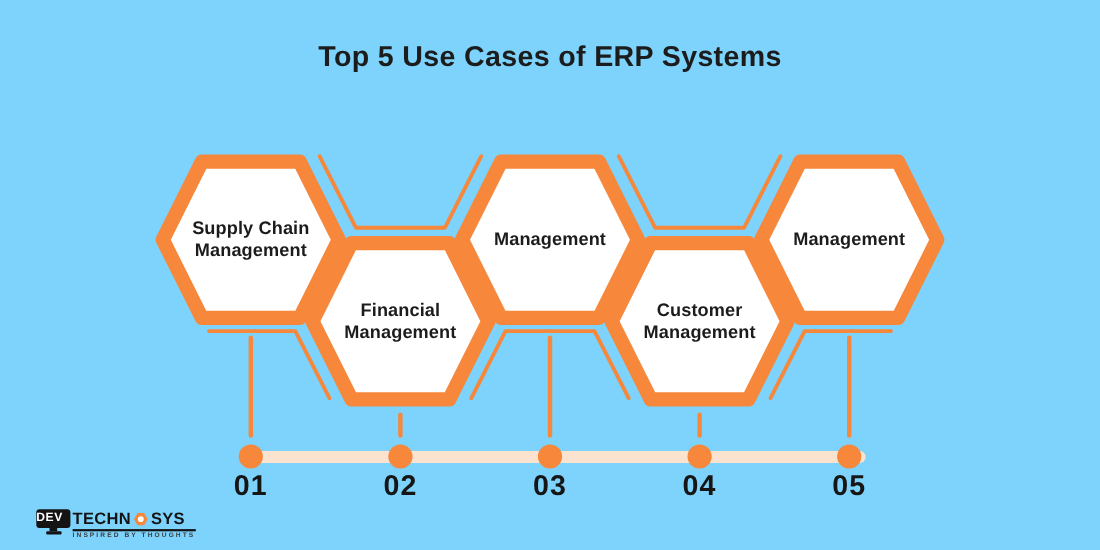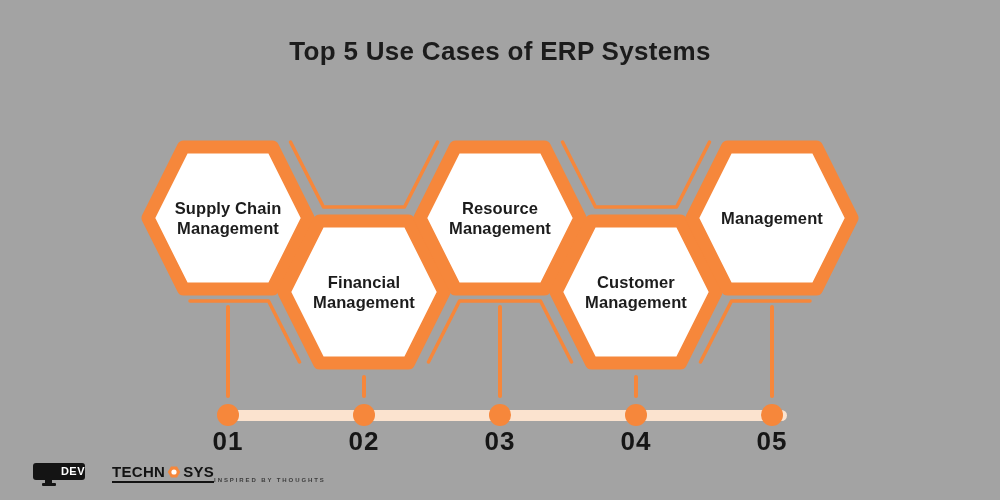--- a/index.html
+++ b/index.html
@@ -1,19 +1,19 @@
 <!DOCTYPE html>
 <html><head>
 <meta charset="utf-8">
 <style>
   html,body{margin:0;padding:0;background:#ffffff;}
   .canvas{
     position:relative;
     width:1000px;height:500px;
-    background:#a3a3a3;
+    background:#7dd3fc;
     overflow:hidden;
     font-family:"Liberation Sans", sans-serif;
   }
   .title{
     position:absolute;
     top:36px;left:0;width:1000px;
     text-align:center;
     font-size:26px;
     font-weight:600;
     letter-spacing:0.3px;
@@ -46,33 +46,33 @@
   }
   .logo{
     position:absolute;
     left:33px;top:463px;
     display:flex;
     align-items:flex-start;
     gap:2px;
   }
   .logo-monitor{width:31px;}
   .logo-monitor-screen{
-    width:52px;height:17px;
+    width:31px;height:17px;
     background:#141414;
     border-radius:3px;
     color:#ffffff;
     font-size:11px;
     font-weight:800;
     letter-spacing:0.5px;
-    text-align:right;
+    text-align:left;
     line-height:17px;
   }
   .logo-monitor-neck{width:7px;height:3px;background:#141414;margin:0 auto;}
   .logo-monitor-base{width:14px;height:2.5px;background:#141414;margin:0 auto;border-radius:1px;}
-  .logo-right{display:flex;flex-direction:row;margin-left:46px;}
+  .logo-right{display:flex;flex-direction:column;}
   .logo-name{
     display:flex;
     align-items:center;
     gap:1px;
     font-size:15px;
     font-weight:800;
     letter-spacing:0.3px;
     color:#131313;
     border-bottom:2px solid #131313;
     padding-bottom:1px;
@@ -136,21 +136,20 @@
       <span>Supply Chain</span>
       <span>Management</span>
       <span></span>
     </div>
   <div class="hex-label" style="left:364px;top:292px">
       <span>Financial</span>
       <span>Management</span>
       <span></span>
     </div>
   <div class="hex-label" style="left:500px;top:218px">
-      <span>Resource</span>
       <span>Management</span>
     </div>
   <div class="hex-label" style="left:636px;top:292px">
       <span>Customer</span>
       <span>Management</span>
     </div>
   <div class="hex-label" style="left:772px;top:218px">
       <span>Management</span>
       <span></span>
     </div>

